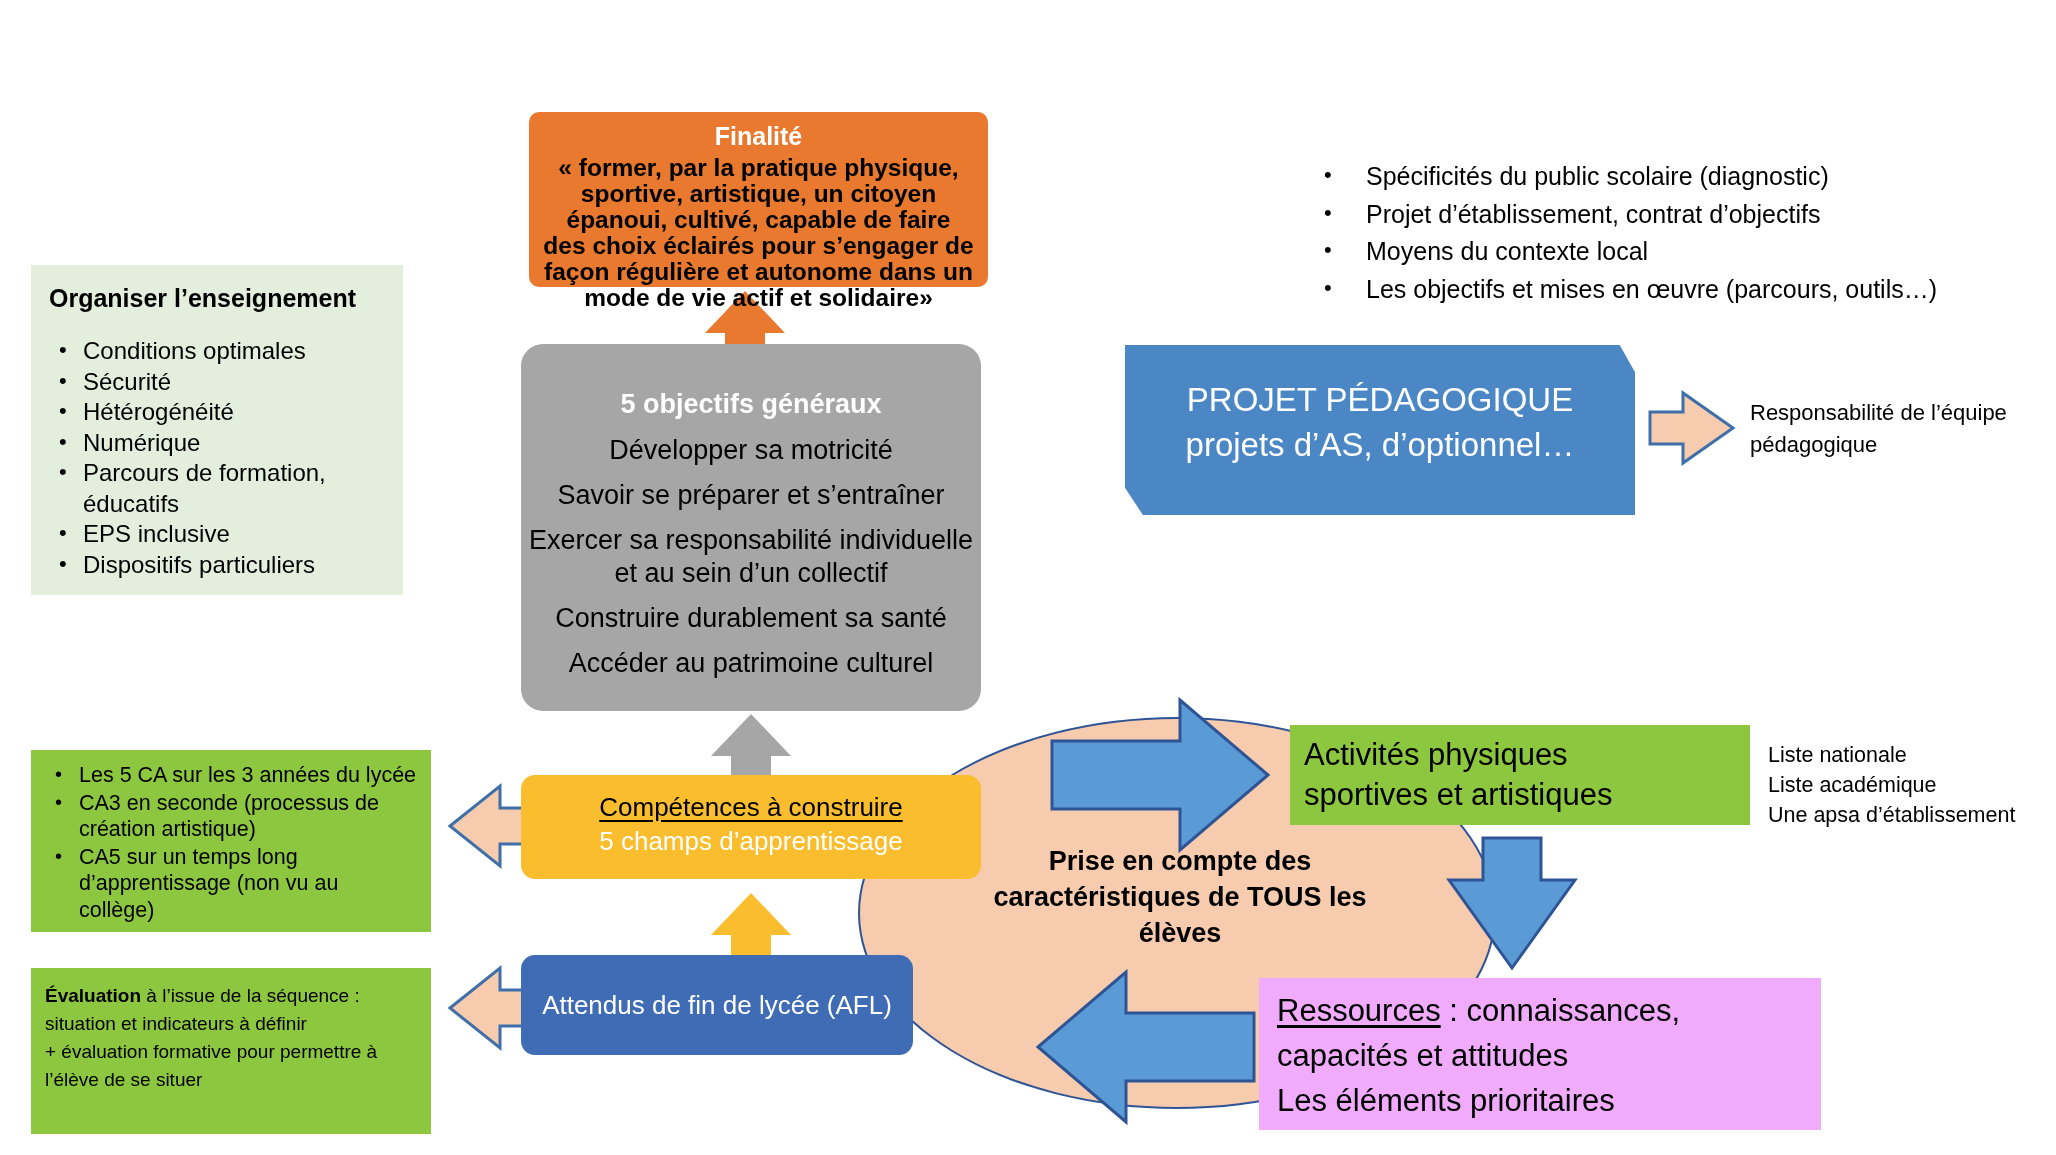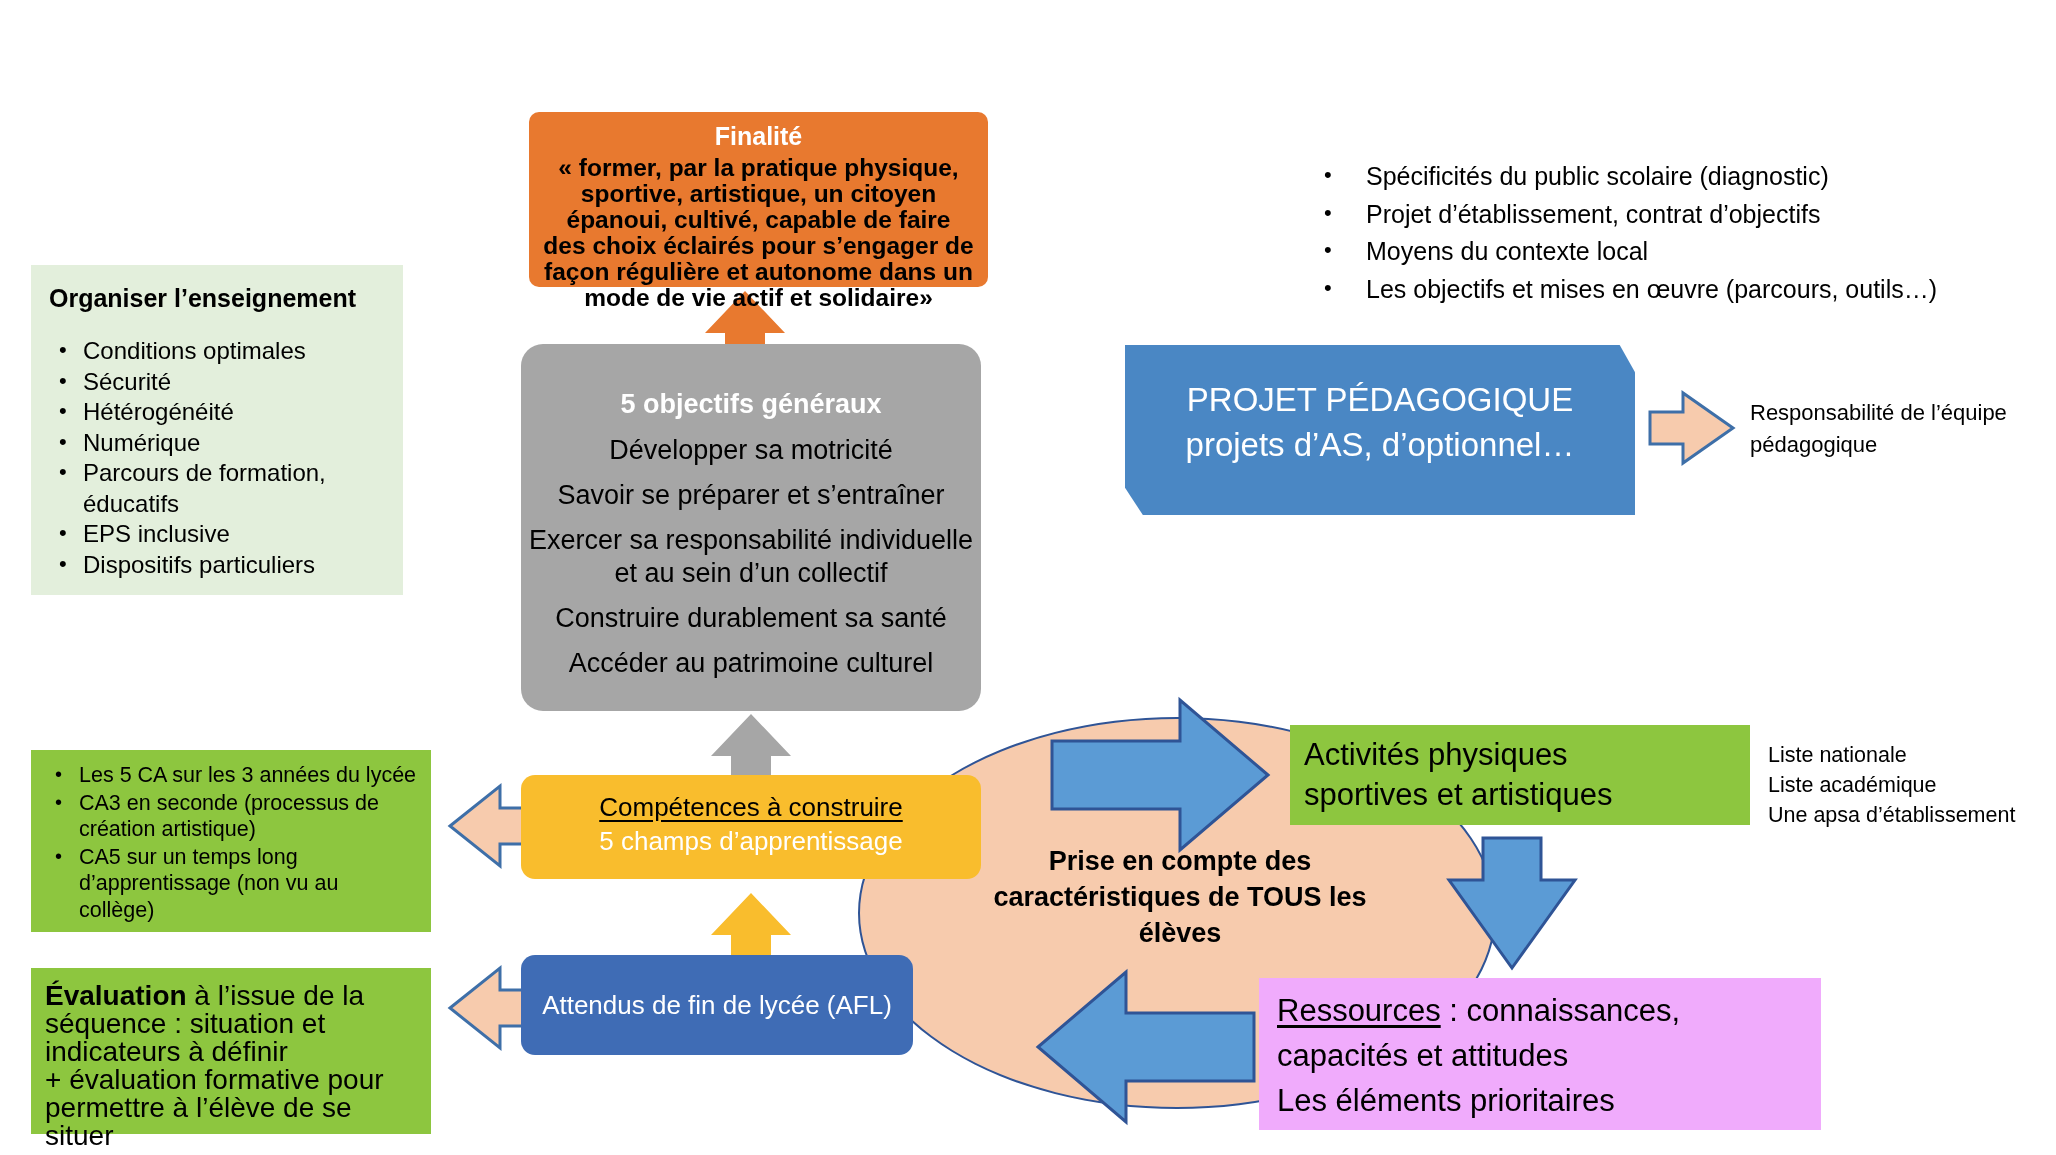--- a/index.html
+++ b/index.html
@@ -104,21 +104,21 @@
   .ca-box li.b::before {
     content: "\2022"; position: absolute; left: 10px; top: -1px;
     font-size: 20px;
   }
 
   .eval-box {
     left: 31px; top: 968px; width: 400px; height: 166px;
     background: #8DC63F; padding: 14px 14px 0 14px;
   }
   .eval-box p {
-    font-size: 28px; line-height: 28px; color: #000;
+    font-size: 19px; line-height: 28px; color: #000;
   }
   .eval-box b { font-weight: bold; }
 
   
   .ctx-list { position: absolute; left: 1312px; top: 158px; width: 720px; }
   .ctx-list li {
     list-style: none; font-size: 25px; line-height: 37.5px; color: #000;
     padding-left: 54px; position: relative; white-space: nowrap;
   }
   .ctx-list li::before {

